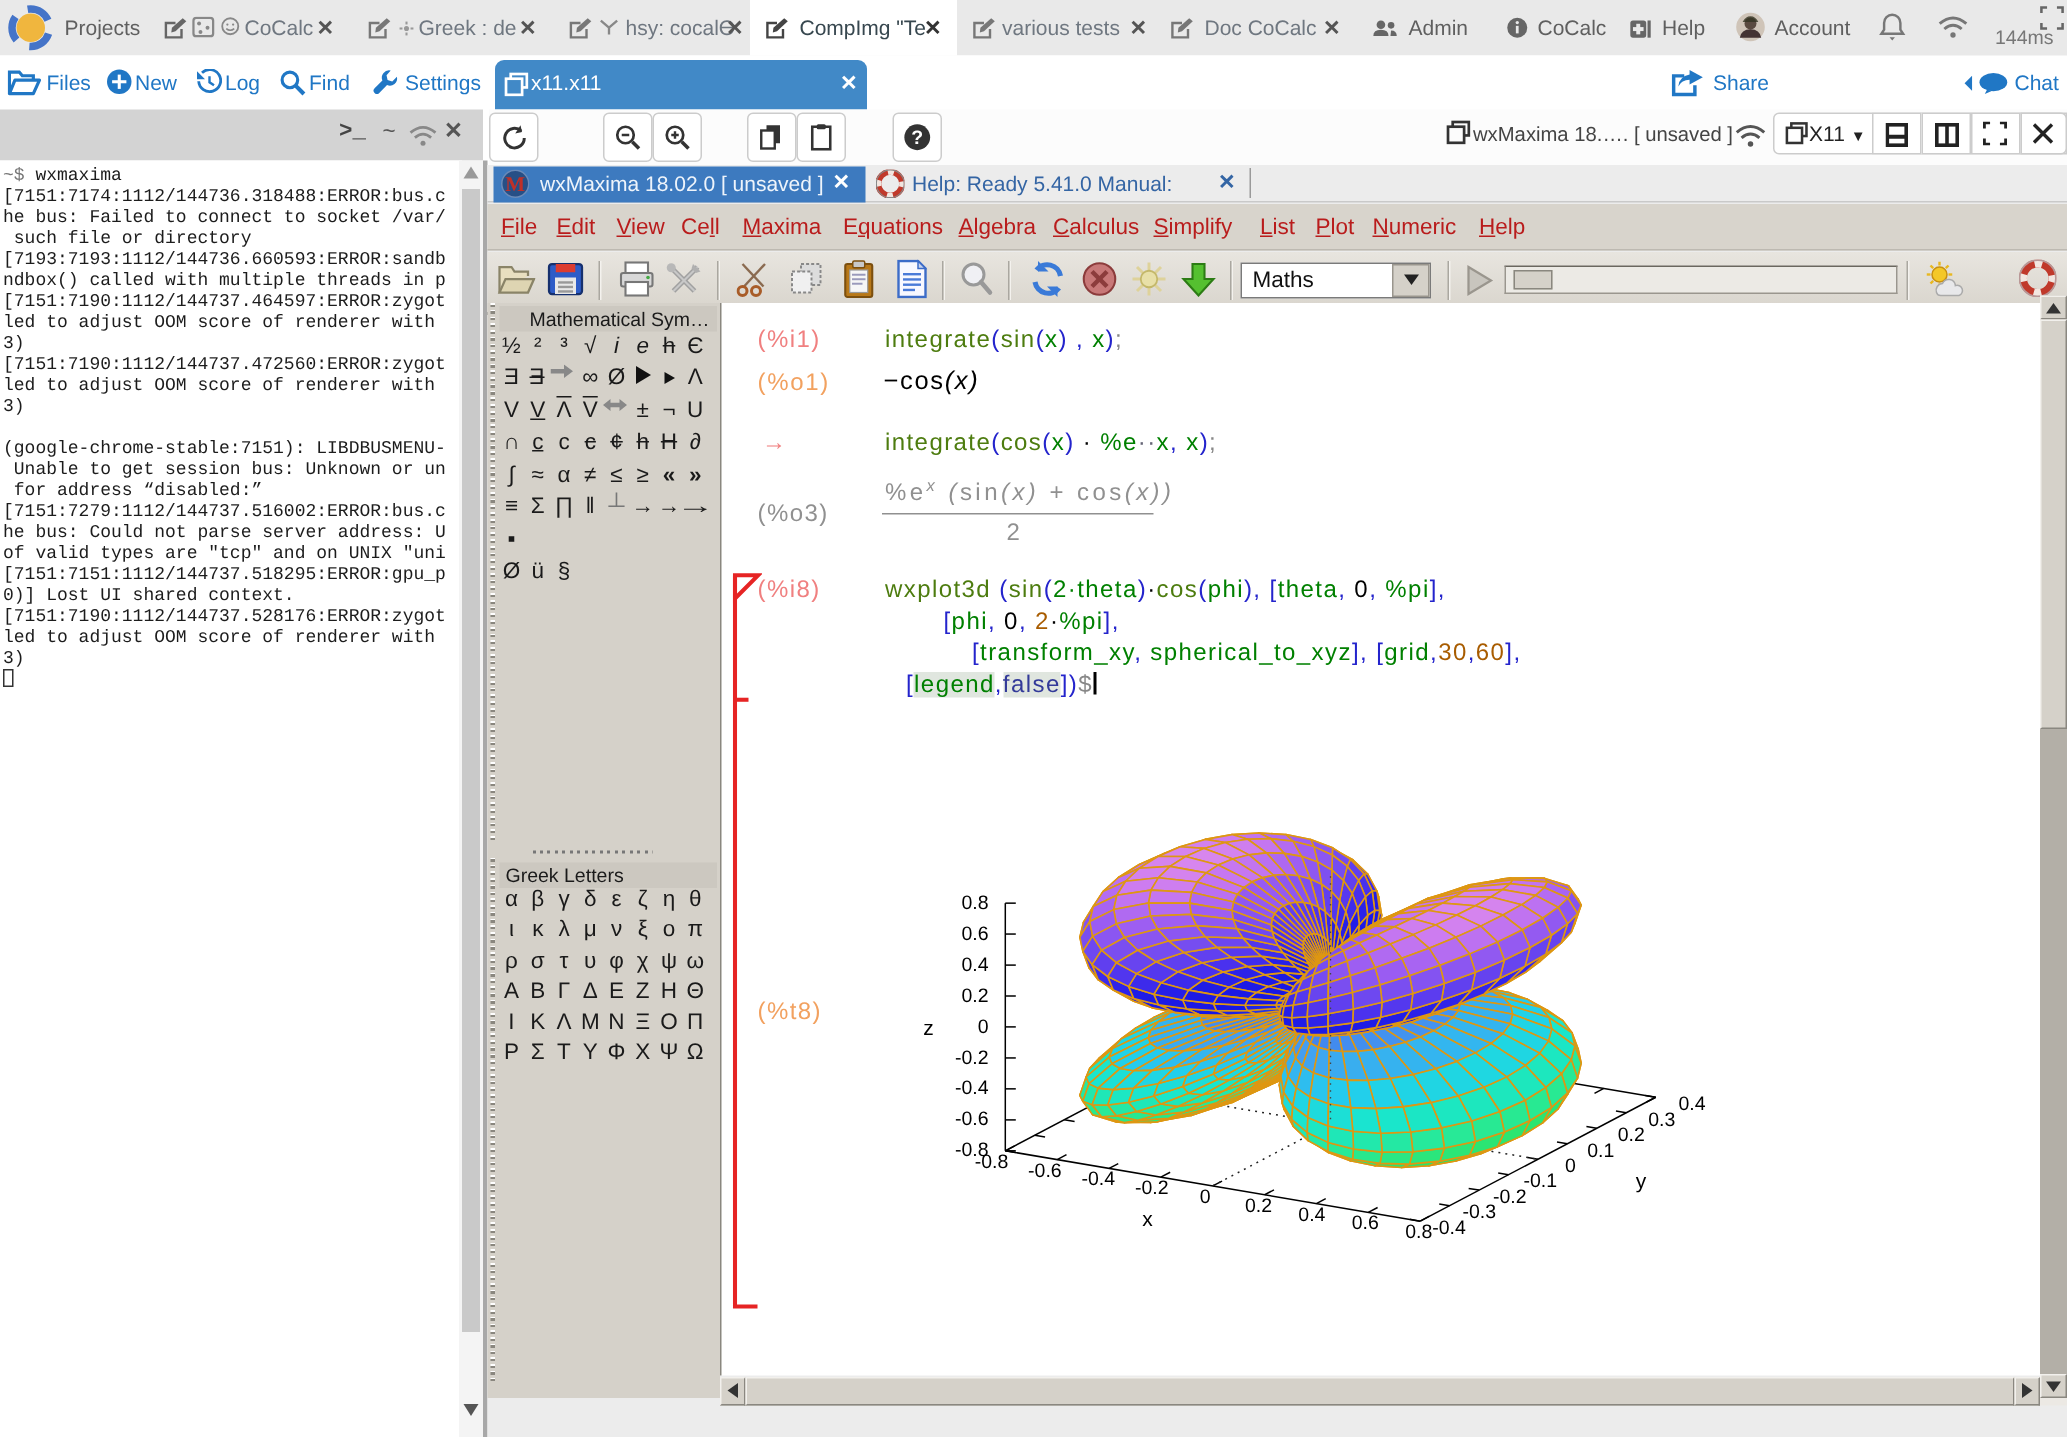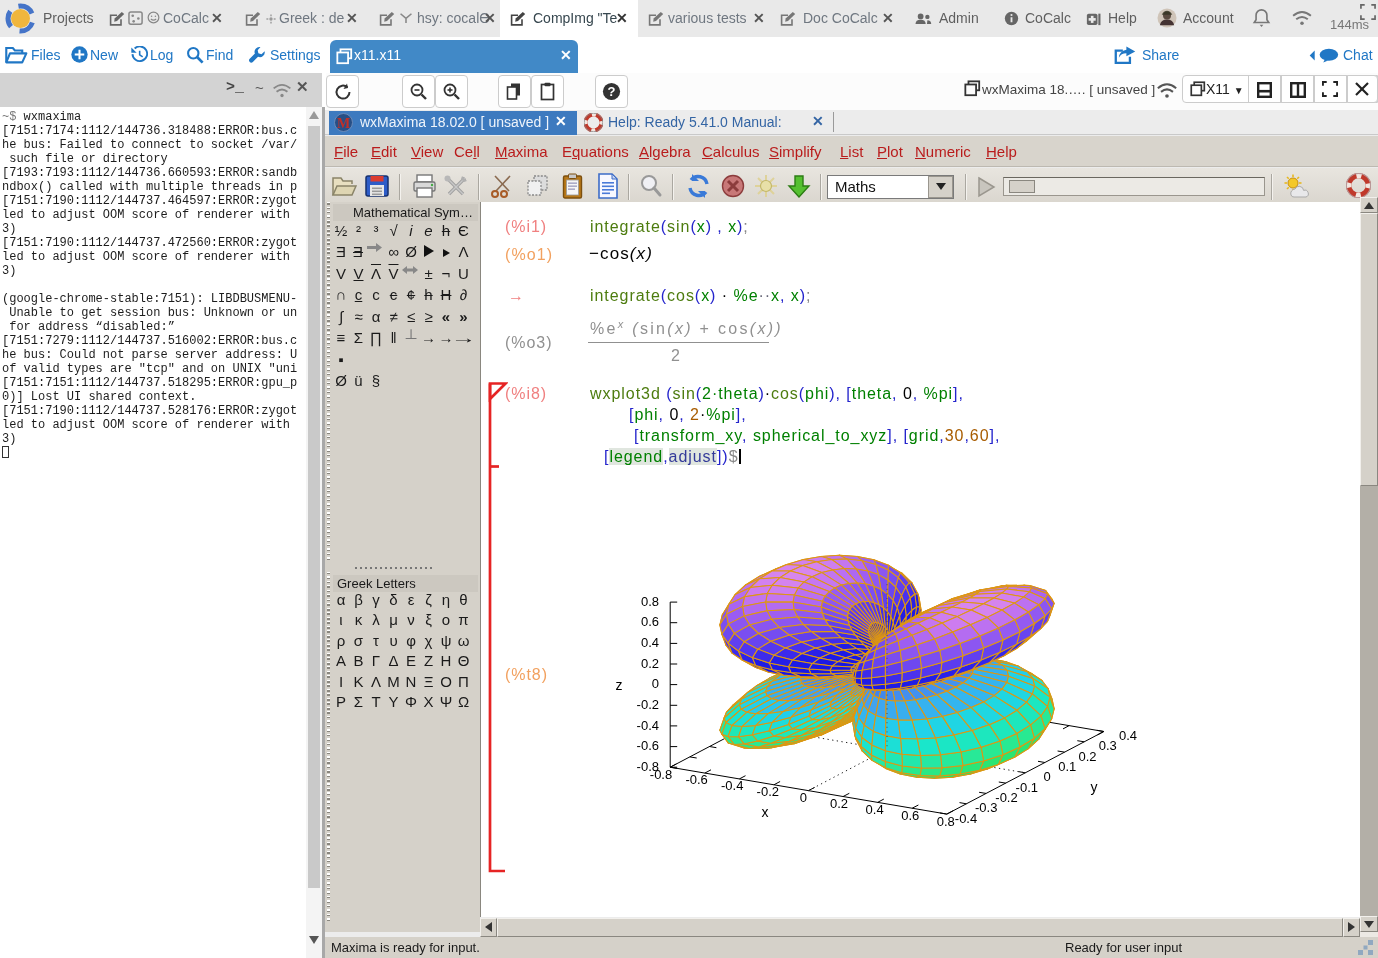--- a/index.html
+++ b/index.html
@@ -617,32 +617,20 @@
  </div>
 
  <div class="hsb">
   <div class="sbtn" style="position:absolute;left:0;top:0;width:17px;height:19px"></div>
   <div style="position:absolute;left:5px;top:4px;width:0;height:0;border-top:5px solid transparent;border-bottom:5px solid transparent;border-right:7px solid #333"></div>
   <div class="sbtn" style="position:absolute;left:17px;top:0;width:846px;height:19px"></div>
   <div class="sbtn" style="position:absolute;left:863px;top:0;width:17px;height:19px"></div>
   <div style="position:absolute;left:868px;top:4px;width:0;height:0;border-top:5px solid transparent;border-bottom:5px solid transparent;border-left:7px solid #333"></div>
  </div>
  <div style="position:absolute;left:1035px;top:822px;width:18px;height:5px;background:#ece9e4"></div>
- <div class="statusbar">
-  <div style="position:absolute;left:6px;top:3px">Maxima is ready for input.</div>
-  <div style="position:absolute;left:740px;top:3px">Ready for user input</div>
-  <svg class="icon" style="left:1032px;top:2px" width="18" height="17" viewBox="0 0 18 17">
-        <g fill="#90a8c0">
-          <rect x="11" y="1" width="5" height="5"></rect>
-          <rect x="11" y="11" width="5" height="5"></rect>
-          <rect x="1" y="11" width="5" height="5"></rect>
-          <rect x="6.5" y="6.5" width="4" height="4"></rect>
-        </g>
-      </svg>
- </div>
 </div>
 
 <div class="code" style="left:505px;top:218px"><span class="lbl-i">(%i1)</span></div>
 <div class="code" style="left:590px;top:218px"><span class="fn">integrate</span><span class="br">(</span><span class="fn">sin</span><span class="br">(</span><span class="vr">x</span><span class="br">)</span><span class="br"> , </span><span class="vr">x</span><span class="br">)</span><span class="sc">;</span></div>
 <div class="code out" style="left:505px;top:245px"><span class="lbl-o" style="font-size:16px">(%o1)</span></div>
 <div class="code out" style="left:589px;top:244px">−cos<i>(x)</i></div>
 <div class="code" style="left:508px;top:287px;color:#f08080;font-size:16px">→</div>
 <div class="code" style="left:590px;top:287px"><span class="fn">integrate</span><span class="br">(</span><span class="fn">cos</span><span class="br">(</span><span class="vr">x</span><span class="br">)</span> · <span class="vr">%e</span><span style="color:#667">··</span><span class="vr">x</span><span class="br">, </span><span class="vr">x</span><span class="br">)</span><span class="sc">;</span></div>
 <div class="code gout" style="left:505px;top:334px">(%o3)</div>
 <div class="code gout" style="left:590px;top:318px;letter-spacing:2.3px">%e<sup style="font-size:11px"><i>x</i></sup> <i>(</i>sin<i>(x)</i> + cos<i>(x))</i></div>
@@ -651,22 +639,22 @@
 <svg style="position:absolute;left:486px;top:378px" width="22" height="500" viewBox="0 0 22 500">
  <g stroke="#e62424" stroke-width="2.7" fill="none">
   <path d="M4 5.5h15.5L4 21z"></path>
   <path d="M4 5.5v487.5h15"></path>
   <path d="M4 88.5h9"></path>
  </g>
 </svg>
 <div class="code" style="left:505px;top:385px"><span class="lbl-i">(%i8)</span></div>
 <div class="code" style="left:590px;top:385px"><span class="fn">wxplot3d </span><span class="br">(</span><span class="fn">sin</span><span class="br">(</span><span class="vr">2·theta</span><span class="br">)</span>·<span class="fn">cos</span><span class="br">(</span><span class="vr">phi</span><span class="br">), [</span><span class="vr">theta</span><span class="br">, </span>0<span class="br">, </span><span class="vr">%pi</span><span class="br">],</span></div>
 <div class="code" style="left:629px;top:406px"><span class="br">[</span><span class="vr">phi</span><span class="br">, </span>0<span class="br">, </span><span class="nm">2</span>·<span class="vr">%pi</span><span class="br">],</span></div>
-<div class="code" style="left:634px;top:427px"><span class="br">[</span><span class="vr">transform_xy</span><span class="br">, </span><span class="vr">spherical_to_xyz</span><span class="br">], [</span><span class="vr">grid</span><span class="br">,</span><span class="nm">30</span><span class="br">,</span><span class="nm">60</span><span class="br">],</span></div>
-<div class="code" style="left:604px;top:448px"><span class="br">[</span><span class="vr" style="background:#e0e6df">legend</span><span class="br">,</span><span style="color:#333a99;background:#e0e6df">adjust</span><span class="br">])</span><span class="sc">$</span><span style="display:inline-block;width:2px;height:15px;background:#000;vertical-align:-2px"></span></div>
+<div class="code" style="left:648px;top:427px"><span class="br">[</span><span class="vr">transform_xy</span><span class="br">, </span><span class="vr">spherical_to_xyz</span><span class="br">], [</span><span class="vr">grid</span><span class="br">,</span><span class="nm">30</span><span class="br">,</span><span class="nm">60</span><span class="br">],</span></div>
+<div class="code" style="left:604px;top:448px"><span class="br">[</span><span class="vr" style="background:#e0e6df">legend</span><span class="br">,</span><span style="color:#333a99;background:#e0e6df">false</span><span class="br">])</span><span class="sc">$</span><span style="display:inline-block;width:2px;height:15px;background:#000;vertical-align:-2px"></span></div>
 <div class="code" style="left:505px;top:666px"><span class="lbl-o">(%t8)</span></div>
 
 <svg style="position:absolute;left:0;top:0;pointer-events:none" width="1378" height="958" viewBox="0 0 1378 958">
     <line x1="670.2" y1="767.2" x2="946.8" y2="814.1" stroke="#000" stroke-width="1"></line>
     <line x1="946.8" y1="814.1" x2="1103.8" y2="731.5" stroke="#000" stroke-width="1"></line>
     <line x1="1103.8" y1="731.5" x2="827.2" y2="684.6" stroke="#000" stroke-width="1"></line>
     <line x1="827.2" y1="684.6" x2="670.2" y2="767.2" stroke="#000" stroke-width="1"></line>
     <line x1="670.2" y1="767.2" x2="670.2" y2="602.1" stroke="#000" stroke-width="1"></line>
     <line x1="670.2" y1="767.2" x2="677.2" y2="767.2" stroke="#000" stroke-width="1"></line>
     <line x1="670.2" y1="746.6" x2="677.2" y2="746.6" stroke="#000" stroke-width="1"></line>

